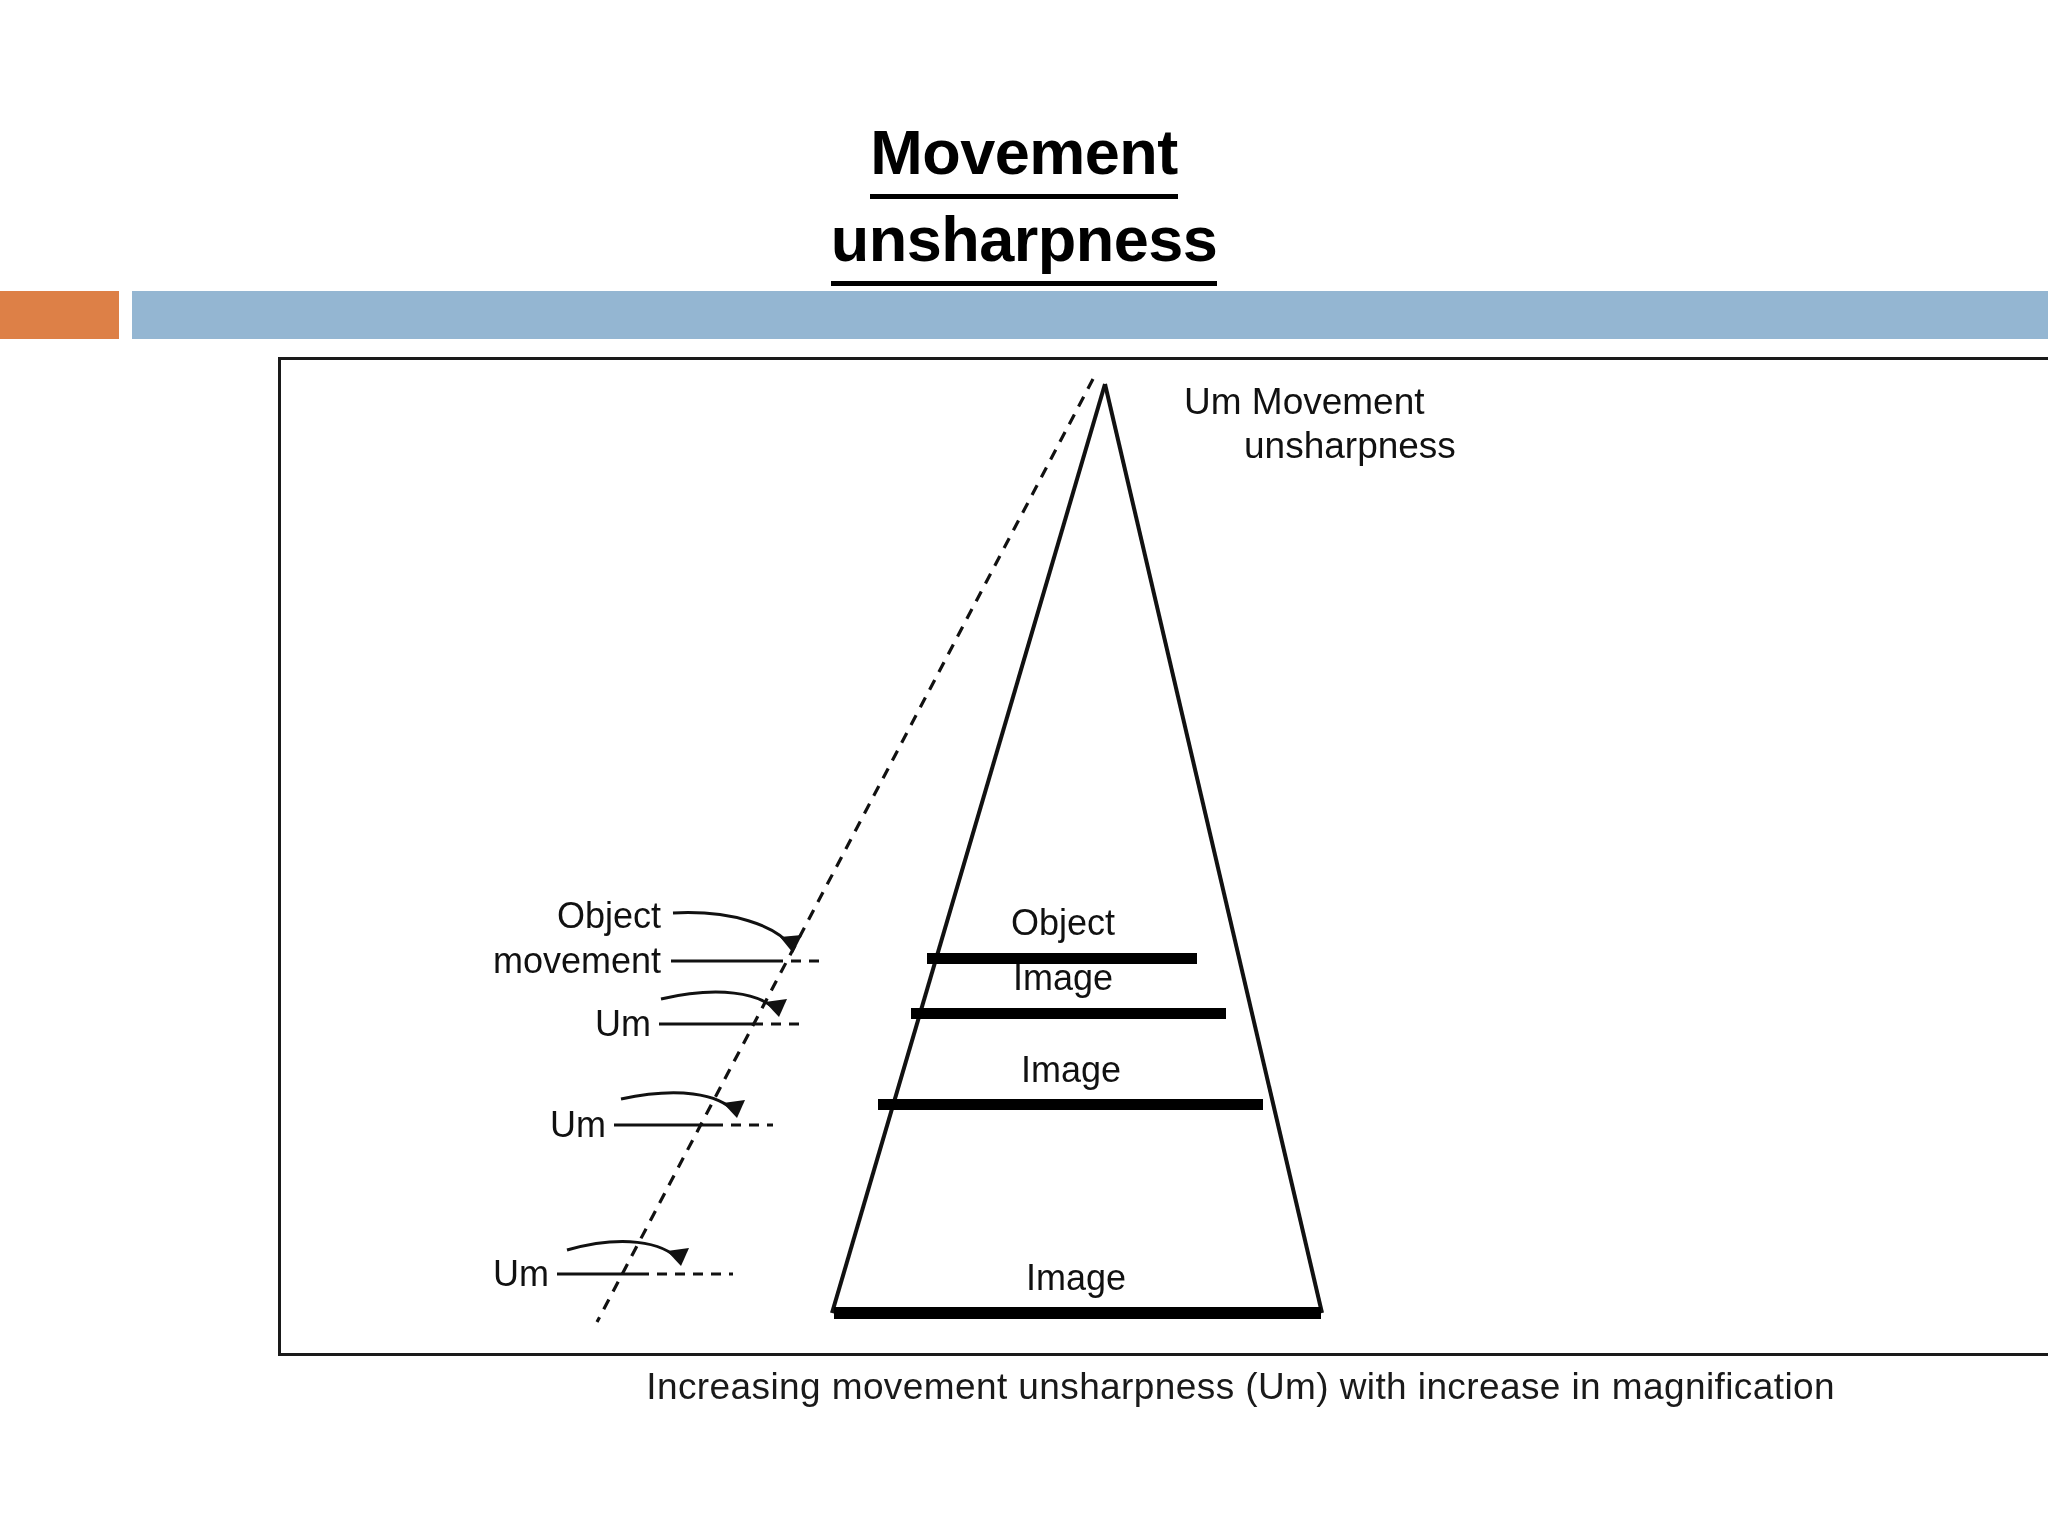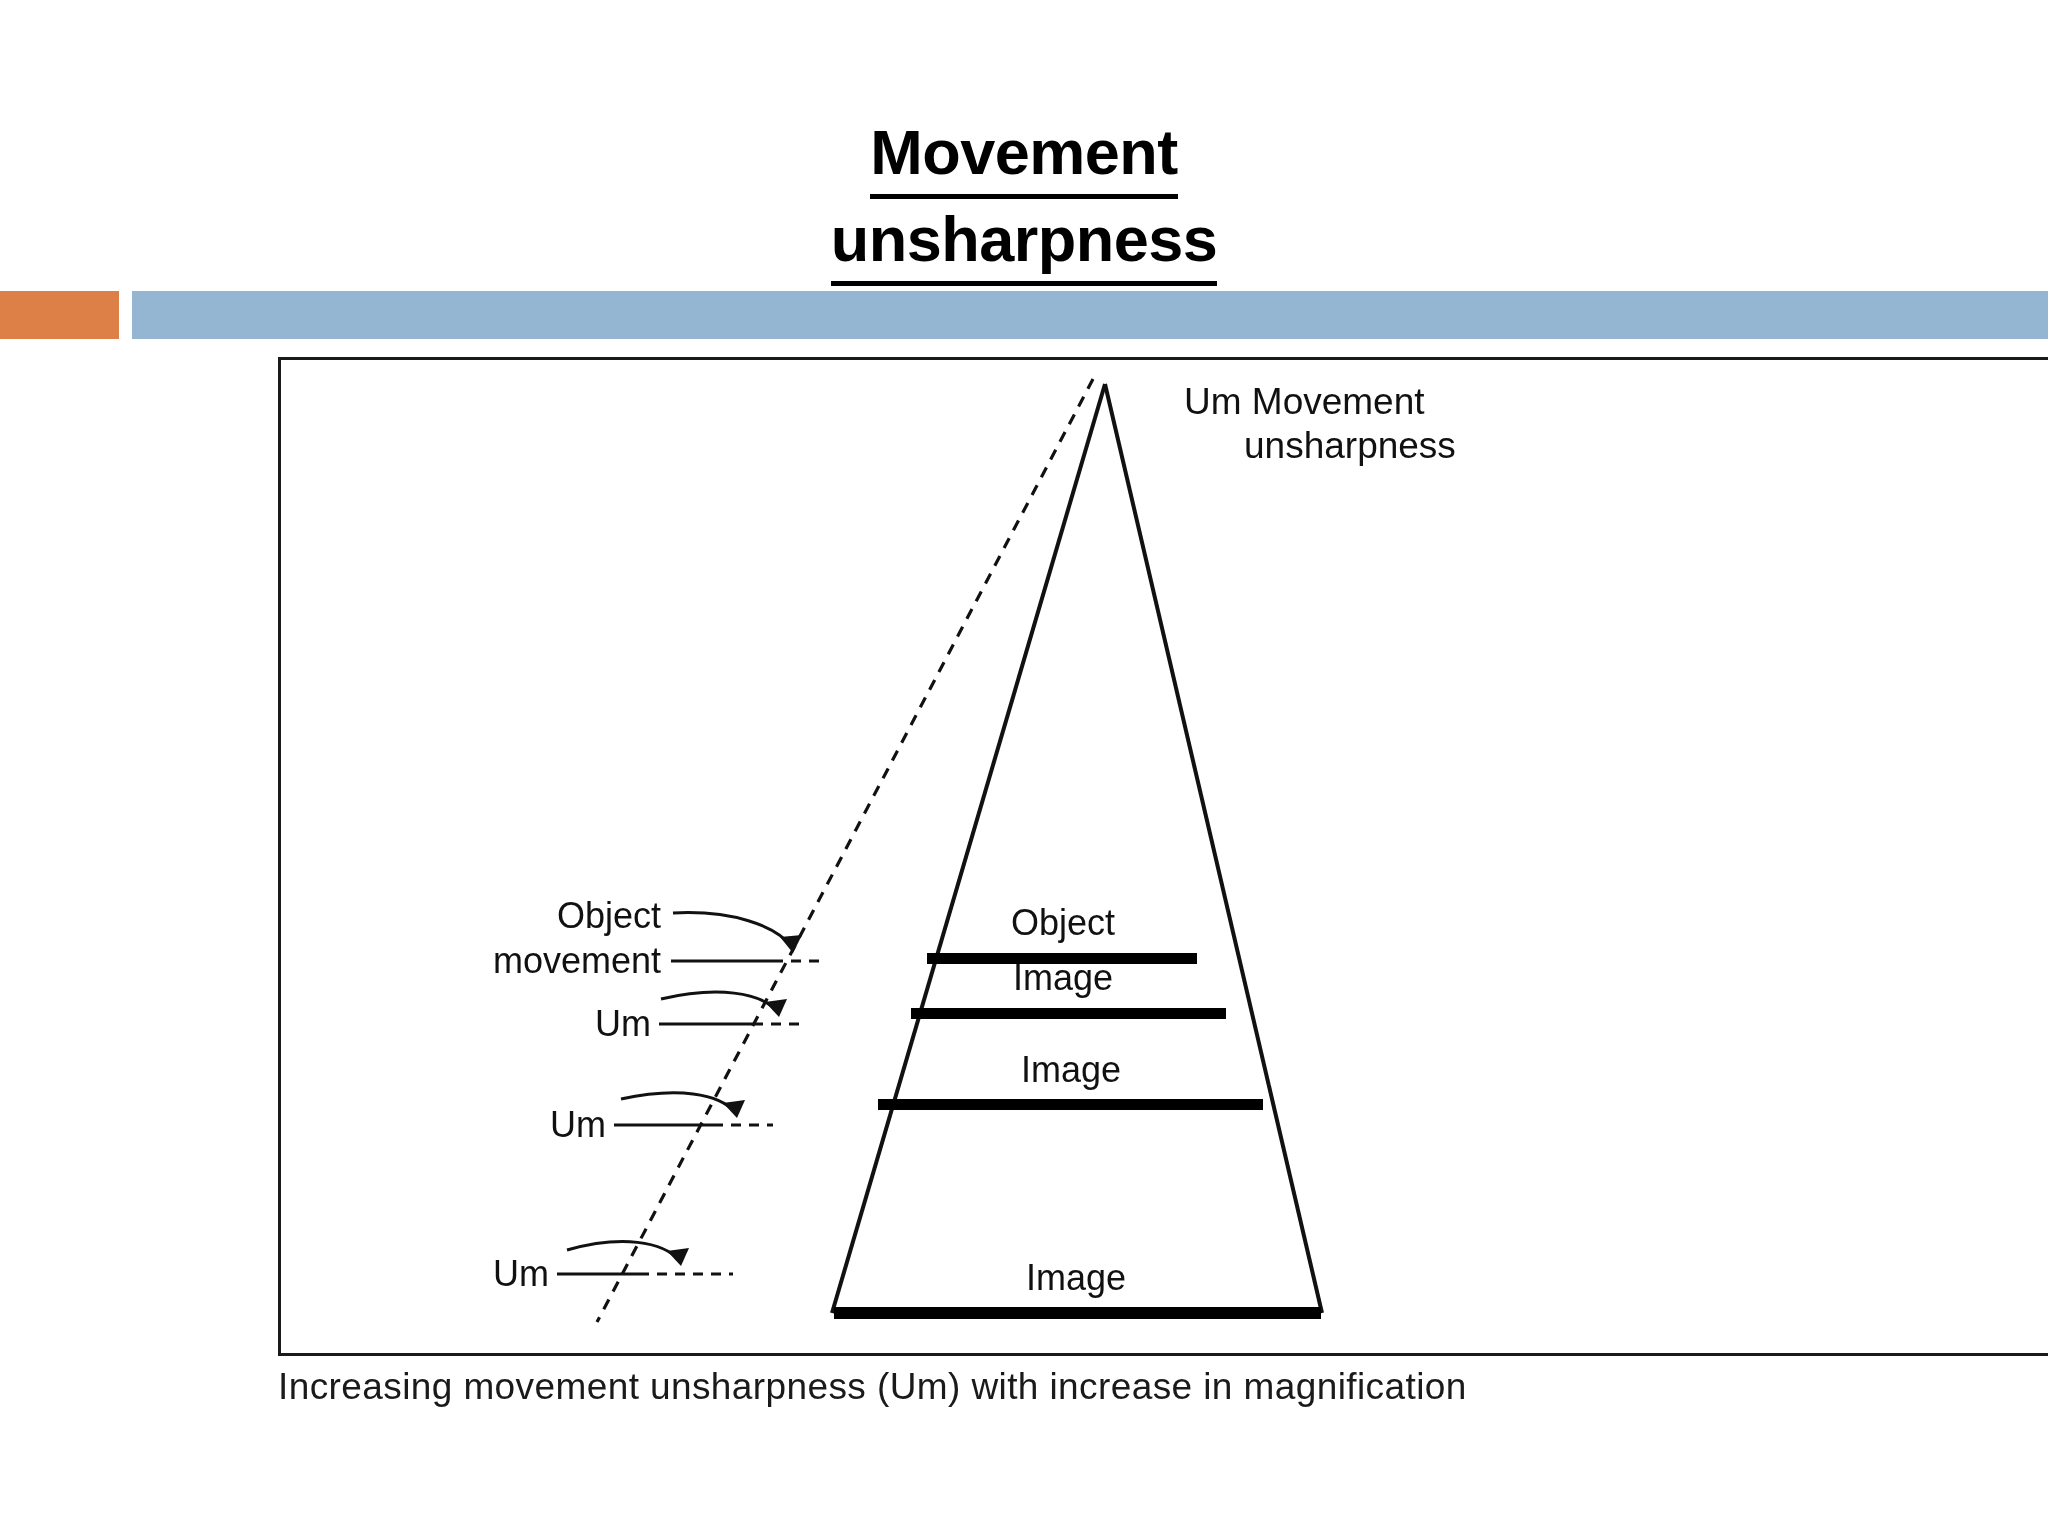--- a/index.html
+++ b/index.html
@@ -74,21 +74,21 @@
     left: 0;
     top: 0;
   }
 
   
   #figure-caption {
     position: absolute;
     left: 278px;
     top: 1366px;
     width: 1557px;
-    text-align: left;
+    text-align: right;
     font-family: "Liberation Sans", sans-serif;
     font-size: 37px;
     color: #1a1a1a;
     letter-spacing: 0.4px;
     white-space: nowrap;
   }
 
   
   .fig-text {
     font-family: "Liberation Sans", sans-serif;

